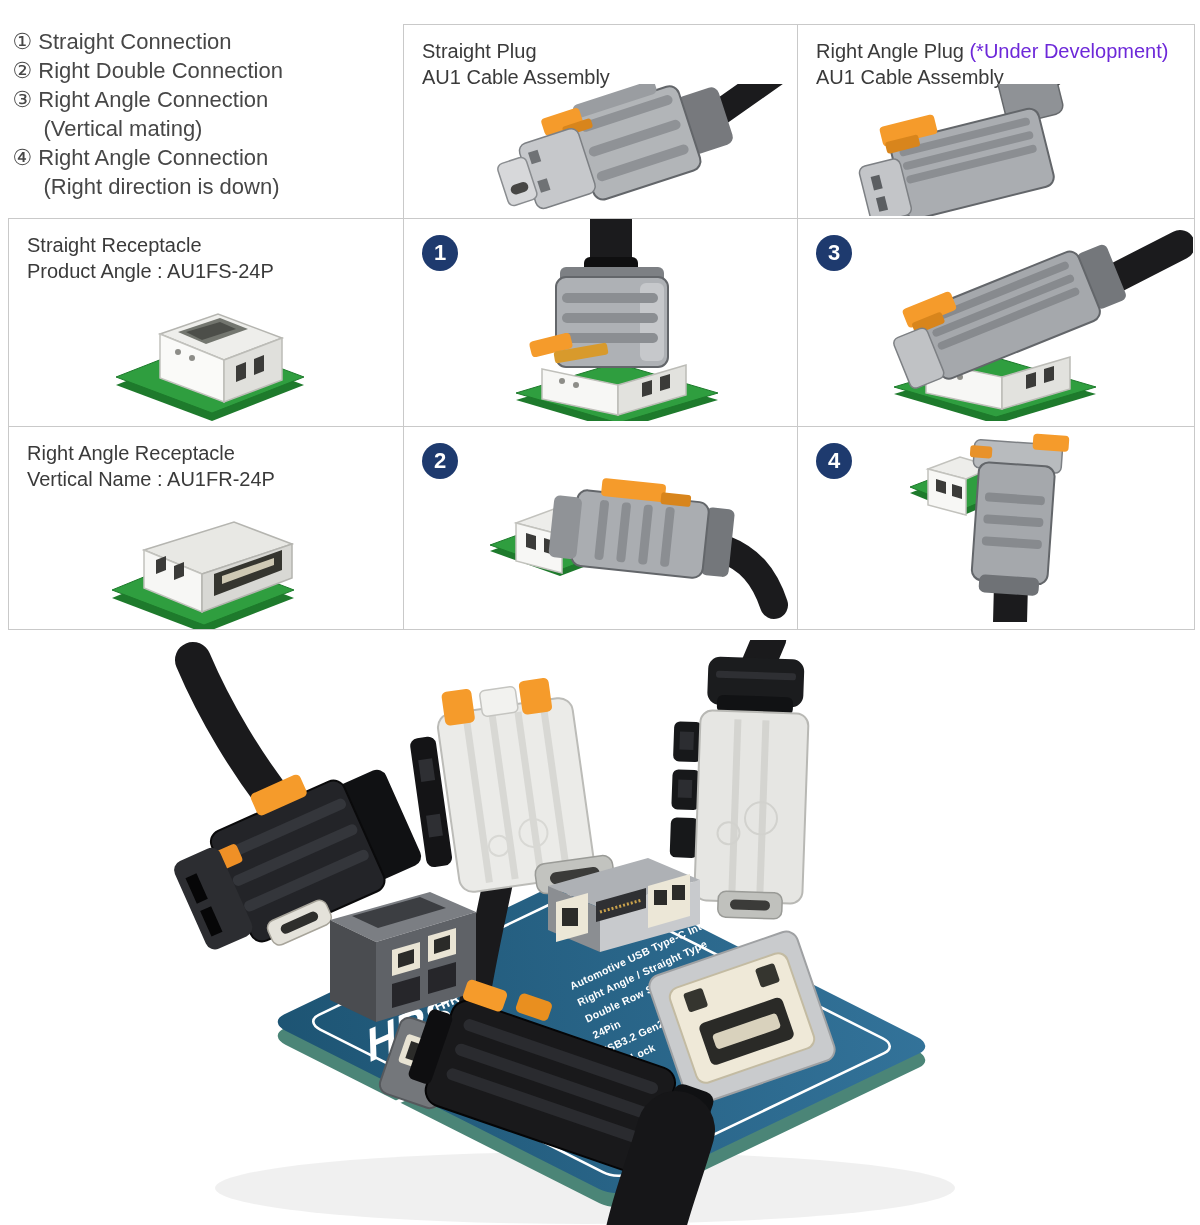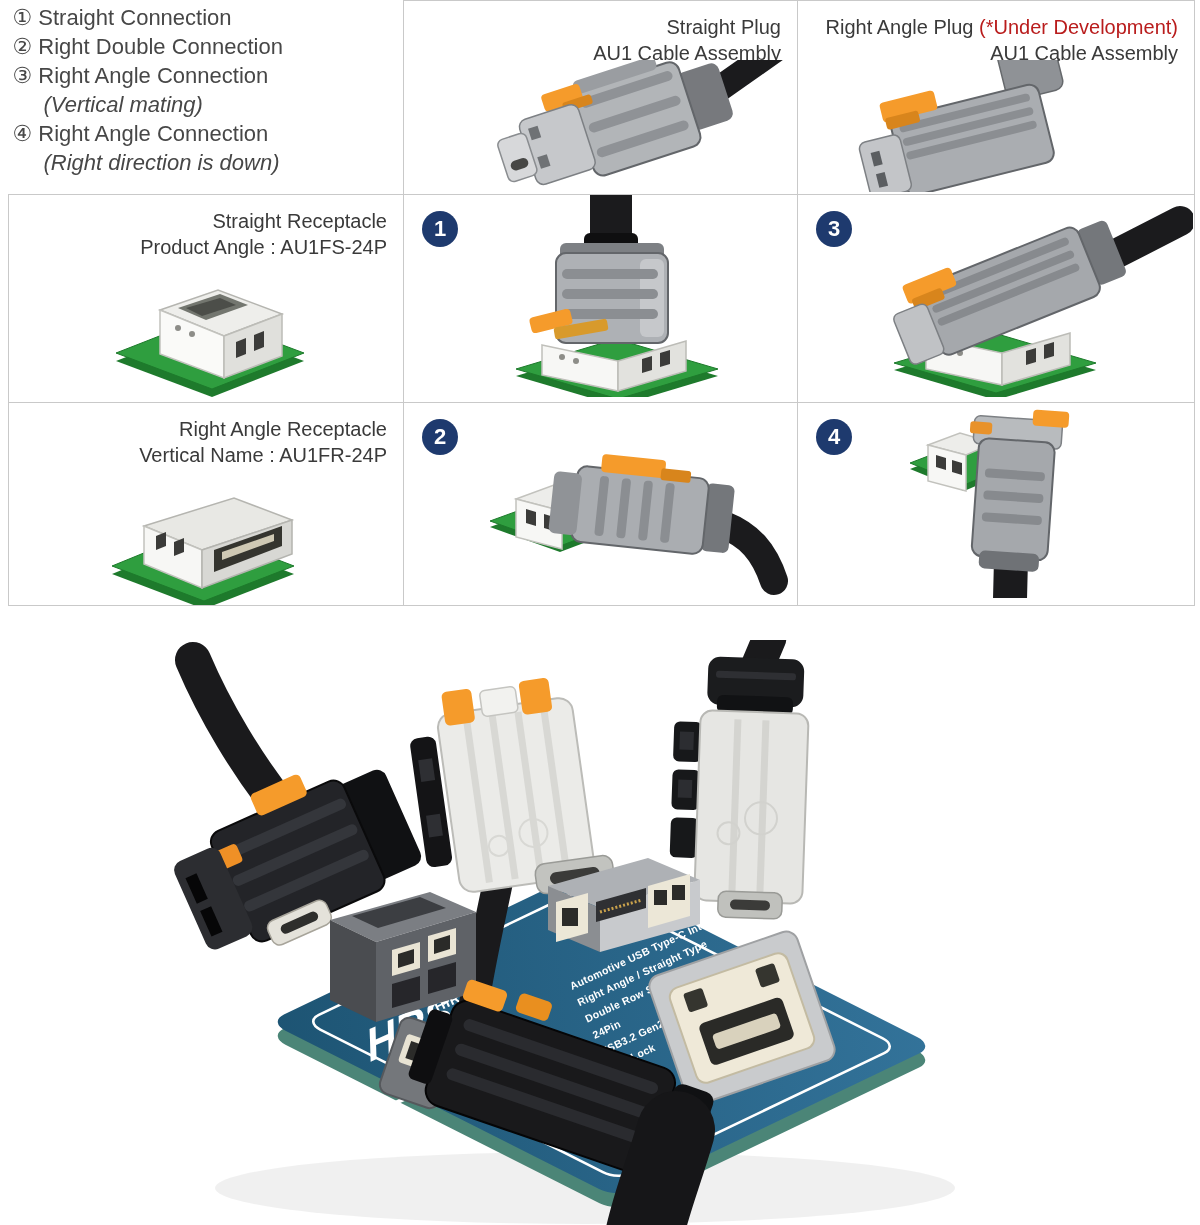--- a/index.html
+++ b/index.html
@@ -1,27 +1,27 @@
 <!DOCTYPE html>
 <html><head>
 <meta charset="utf-8">
 <style>
   html,body{margin:0;padding:0;background:#fff;}
   body{width:1200px;height:1225px;position:relative;overflow:hidden;
        font-family:"Liberation Sans",sans-serif;color:#3a3a3a;}
 
   
-  table.matrix{position:absolute;left:8px;top:0;border-collapse:collapse;table-layout:fixed;}
+  table.matrix{position:absolute;left:8px;top:24px;border-collapse:collapse;table-layout:fixed;}
   table.matrix td{border:1px solid #c9c9c9;background:#fff;vertical-align:top;position:relative;padding:0;}
   table.matrix td.legend-cell{border:none;background:transparent;}
-  .cellpad{padding:13px 16px 0 18px;text-align:right;}
+  .cellpad{padding:13px 16px 0 18px;}
   .cell-title{font-size:20px;line-height:26px;color:#3a3a3a;}
-  .note-blue{color:#b91c1c;}
+  .note-blue{color:#6d28d9;}
   .legend{font-size:22px;line-height:29px;color:#474747;padding:2px 0 0 4px;}
-  .legend .indent{padding-left:31px;font-style:italic;}
+  .legend .indent{padding-left:31px;}
   .badge{position:absolute;left:18px;top:16px;width:36px;height:36px;border-radius:50%;
          background:#1e3a6e;color:#fff;font-weight:bold;font-size:22px;
          display:flex;align-items:center;justify-content:center;}
   .cell-art{position:absolute;left:0;right:0;bottom:0;top:0;pointer-events:none;}
   .cell-art-flow{display:block;margin:2px auto 0;}
   .hdr-art{position:absolute;left:0;right:0;bottom:2px;}
 
   
   .photo{position:absolute;left:0;top:640px;width:1200px;height:585px;background:#fff;}
 </style>

